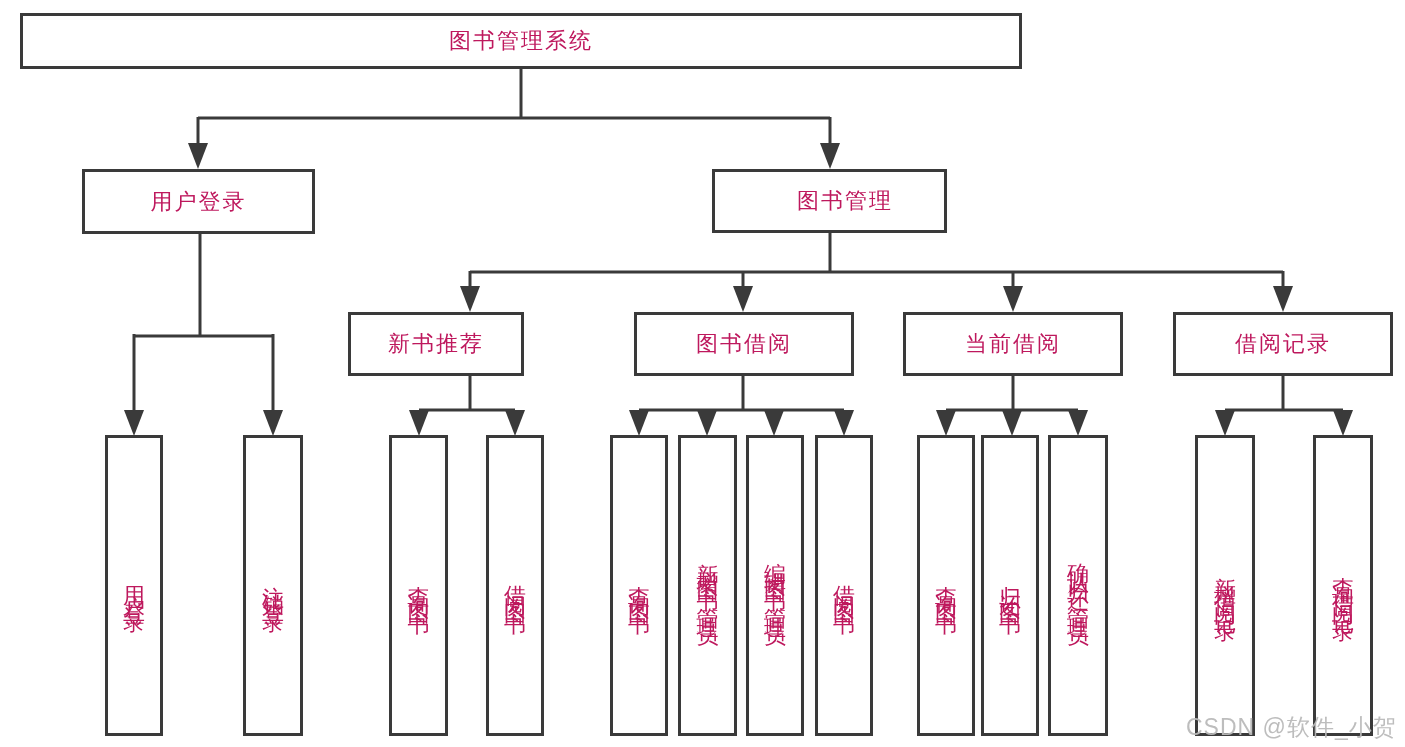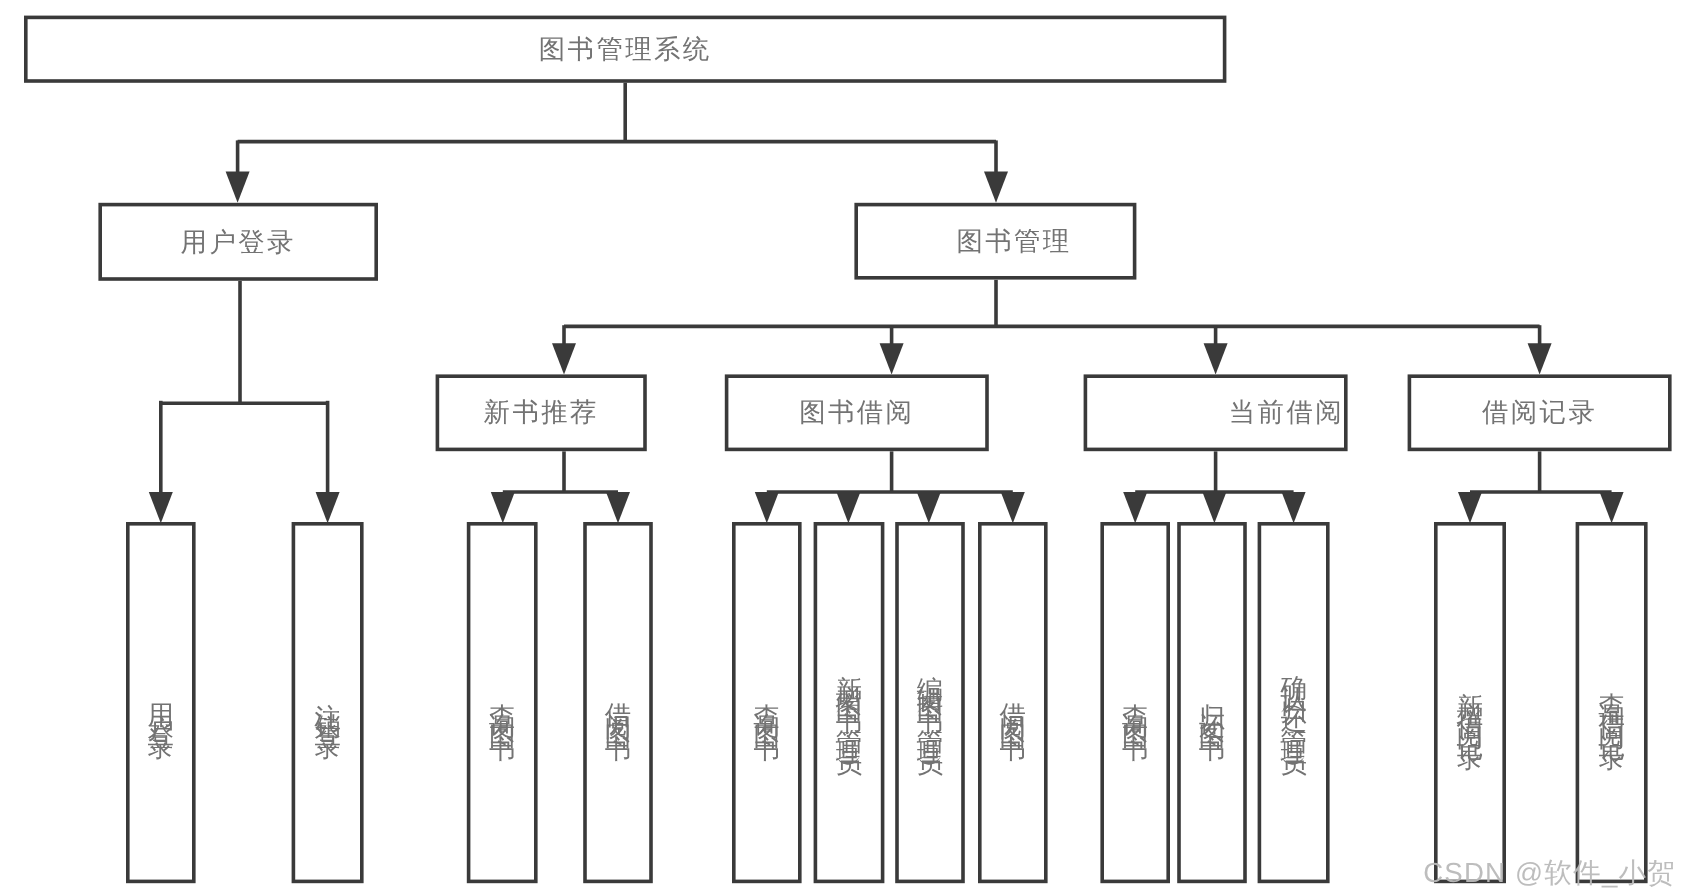--- a/index.html
+++ b/index.html
@@ -12,21 +12,21 @@
   }
   .wires{position:absolute;left:0;top:0;width:1405px;height:747px;}
   .wires path{stroke:#3a3a3a;stroke-width:3;fill:none;}
   .wires polygon{fill:#3a3a3a;stroke:none;}
   .node{
     position:absolute;
     box-sizing:border-box;
     border:3px solid #3a3a3a;
     background:#ffffff;
     display:flex;align-items:center;justify-content:center;
-    color:#737373;
+    color:#be185d;
     font-size:22px;
     letter-spacing:2px;
     text-align:center;
     white-space:nowrap;
   }
   .node.vertical span{
     writing-mode:vertical-rl;
     text-orientation:mixed;
     letter-spacing:9px;
     line-height:1;
@@ -116,27 +116,27 @@
     <span>图书管理系统</span>
   </div>
 
   <div class="node" style="left:82px;top:169px;width:233px;height:65px;">
     <span>用户登录</span>
   </div>
   <div class="node" style="left:712px;top:169px;width:235px;height:64px;padding-left:31px;">
     <span>图书管理</span>
   </div>
 
-  <div class="node" style="left:363px;top:312px;width:176px;height:64px;">
+  <div class="node" style="left:348px;top:312px;width:176px;height:64px;">
     <span>新书推荐</span>
   </div>
-  <div class="node" style="left:604px;top:312px;width:220px;height:64px;">
+  <div class="node" style="left:634px;top:312px;width:220px;height:64px;">
     <span>图书借阅</span>
   </div>
-  <div class="node" style="left:903px;top:312px;width:220px;height:64px;justify-content:flex-end;">
+  <div class="node" style="left:903px;top:312px;width:220px;height:64px;">
     <span>当前借阅</span>
   </div>
   <div class="node" style="left:1173px;top:312px;width:220px;height:64px;">
     <span>借阅记录</span>
   </div>
 
   <div class="node vertical" style="left:105px;top:435px;width:58px;height:301px;">
     <span>用户登录</span>
   </div>
   <div class="node vertical" style="left:243px;top:435px;width:60px;height:301px;">

